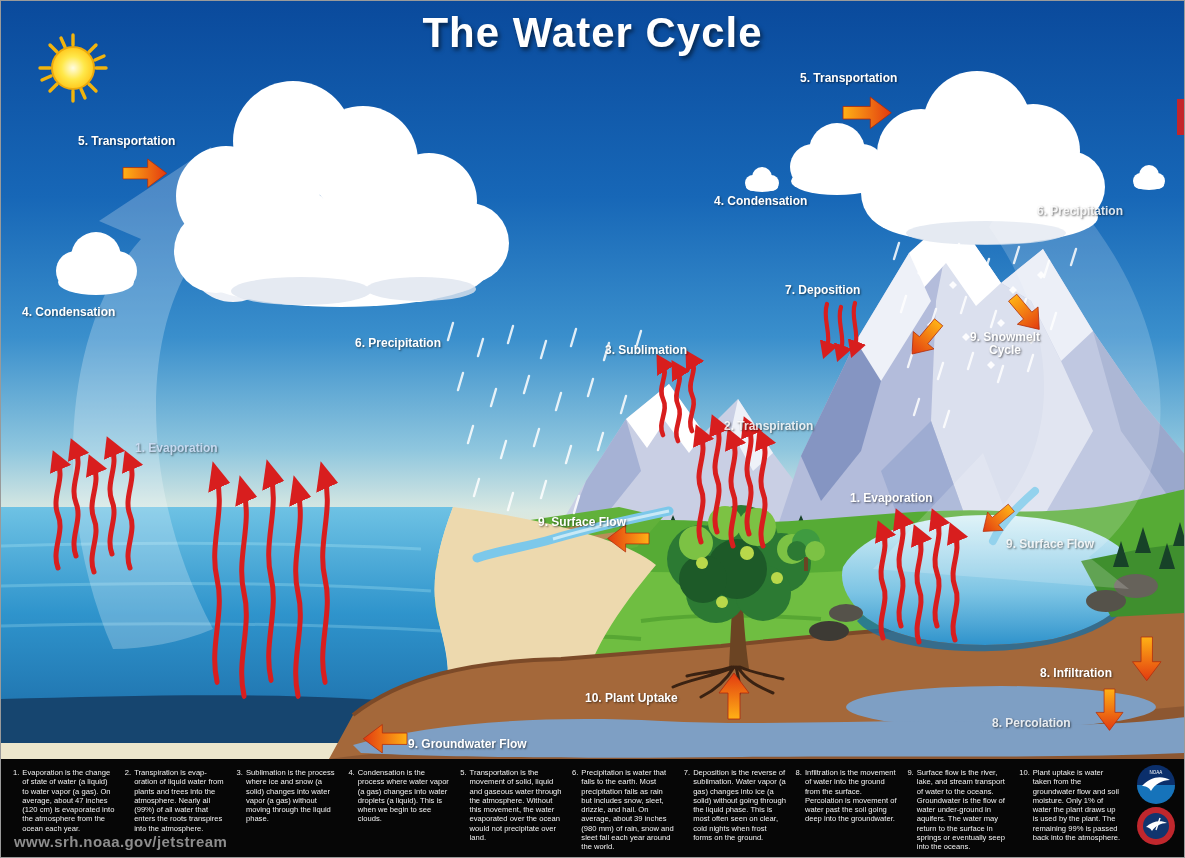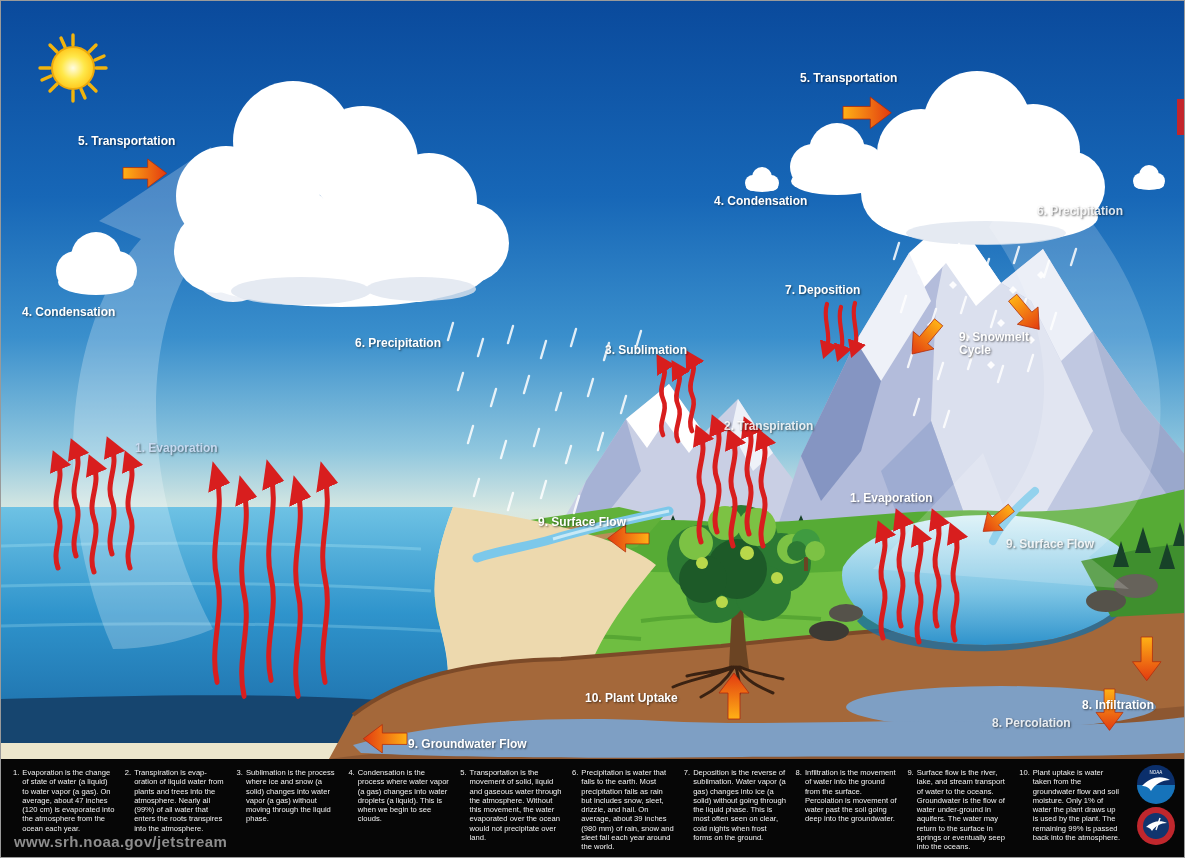--- a/index.html
+++ b/index.html
@@ -7,21 +7,21 @@
     font-family:"Liberation Sans",sans-serif;background:#0a4a9c;
     border:1px solid #9a9a9a;box-sizing:border-box;}
   .art{position:absolute;top:0;left:0;}
   .title{position:absolute;left:0;right:0;top:8px;text-align:center;
     font-size:42px;font-weight:bold;color:#fff;letter-spacing:1px;
     text-shadow:2px 3px 4px rgba(0,0,0,.55);}
   .lbl{position:absolute;color:#fff;font-weight:bold;font-size:12px;
     white-space:nowrap;text-shadow:1px 1px 2px rgba(0,0,0,.55);}
   .lbl.faded{color:rgba(205,222,245,.92);}
   .lbl.soft{color:rgba(255,255,255,.85);}
-  .lbl.center{text-align:left;line-height:1.05;}
+  .lbl.center{text-align:center;line-height:1.05;}
   .footer{position:absolute;left:0;top:758px;width:1185px;height:100px;
     background:#060606;box-sizing:border-box;padding:9px 64px 4px 12px;}
   .fgrid{display:grid;grid-template-columns:repeat(10,1fr);column-gap:9px;color:#f2f2f2;}
   .fitem{display:flex;gap:3px;font-size:7.6px;line-height:1.22;}
   .fnum{flex:0 0 auto;}
   .furl{position:absolute;left:13px;bottom:9px;color:#8d8d8d;font-size:15px;
     font-weight:bold;letter-spacing:.4px;}
   .logos{position:absolute;right:6px;top:763px;width:44px;display:flex;
     flex-direction:column;align-items:center;gap:2px;}
 </style>
@@ -313,39 +313,40 @@
       <use href="#blk" transform="translate(1018,516) rotate(140) scale(0.8)"></use>
       <use href="#blk" transform="translate(718,718) rotate(-90)"></use>
       <use href="#blk" transform="translate(1160,636) rotate(90) scale(0.95)"></use>
       <use href="#blk" transform="translate(1122,688) rotate(90) scale(0.9)"></use>
       <use href="#blk" transform="translate(406,752) rotate(180) scale(0.95)"></use>
     </g>
 
     <rect x="1176" y="98" width="9" height="36" fill="#c4252b"></rect>
   </svg>
 
+  <div class="title">The Water Cycle</div>
 
   <div class="lbl" style="left:77px;top:133px;">5. Transportation</div>
   <div class="lbl" style="left:21px;top:304px;">4. Condensation</div>
   <div class="lbl" style="left:354px;top:335px;">6. Precipitation</div>
   <div class="lbl faded" style="left:134px;top:440px;">1. Evaporation</div>
   <div class="lbl" style="left:799px;top:70px;">5. Transportation</div>
   <div class="lbl" style="left:713px;top:193px;">4. Condensation</div>
   <div class="lbl soft" style="left:1036px;top:203px;">6. Precipitation</div>
   <div class="lbl" style="left:784px;top:282px;">7. Deposition</div>
   <div class="lbl center" style="left:958px;top:330px;width:92px;">
     <div>9. Snowmelt</div>
     <div>Cycle</div>
   </div>
   <div class="lbl" style="left:604px;top:342px;">3. Sublimation</div>
   <div class="lbl soft" style="left:709px;top:418px;margin-left:14px;">2. Transpiration</div>
   <div class="lbl" style="left:849px;top:490px;">1. Evaporation</div>
   <div class="lbl" style="left:537px;top:514px;">9. Surface Flow</div>
   <div class="lbl soft" style="left:1005px;top:536px;">9. Surface Flow</div>
-  <div class="lbl" style="left:1081px;top:665px;margin-top:32px;">8. Infiltration</div>
+  <div class="lbl" style="left:1039px;top:665px;">8. Infiltration</div>
   <div class="lbl soft" style="left:991px;top:715px;">8. Percolation</div>
   <div class="lbl" style="left:584px;top:690px;">10. Plant Uptake</div>
   <div class="lbl" style="left:407px;top:736px;">9. Groundwater Flow</div>
 
   <div class="footer">
     <div class="fgrid">
       <div class="fitem">
           <span class="fnum">1.</span>
           <span>Evaporation is the change of state of water (a liquid) to water vapor (a gas). On average, about 47 inches (120 cm) is evaporated into the atmosphere from the ocean each year.</span>
         </div>

